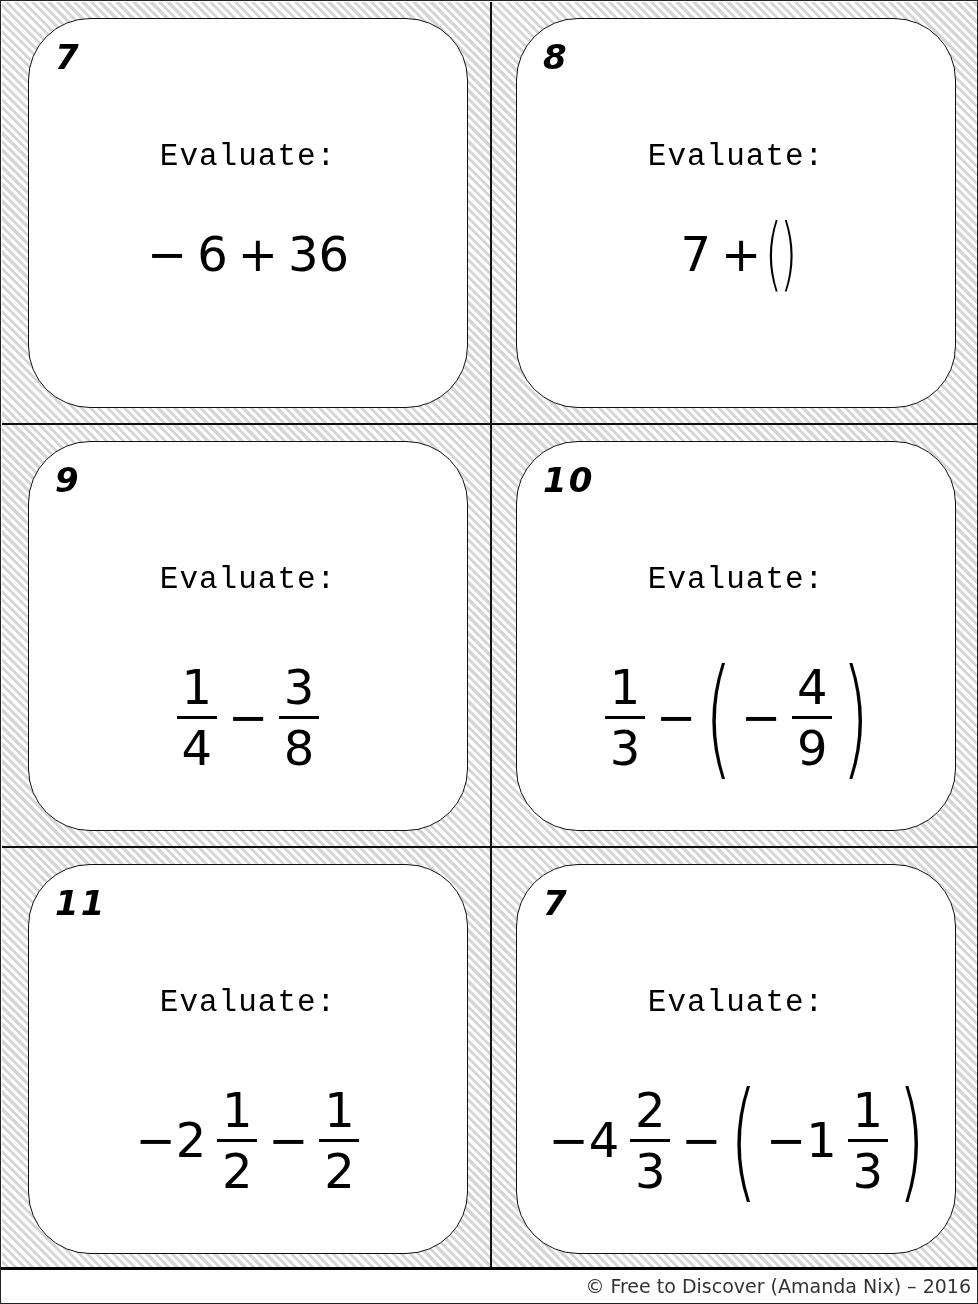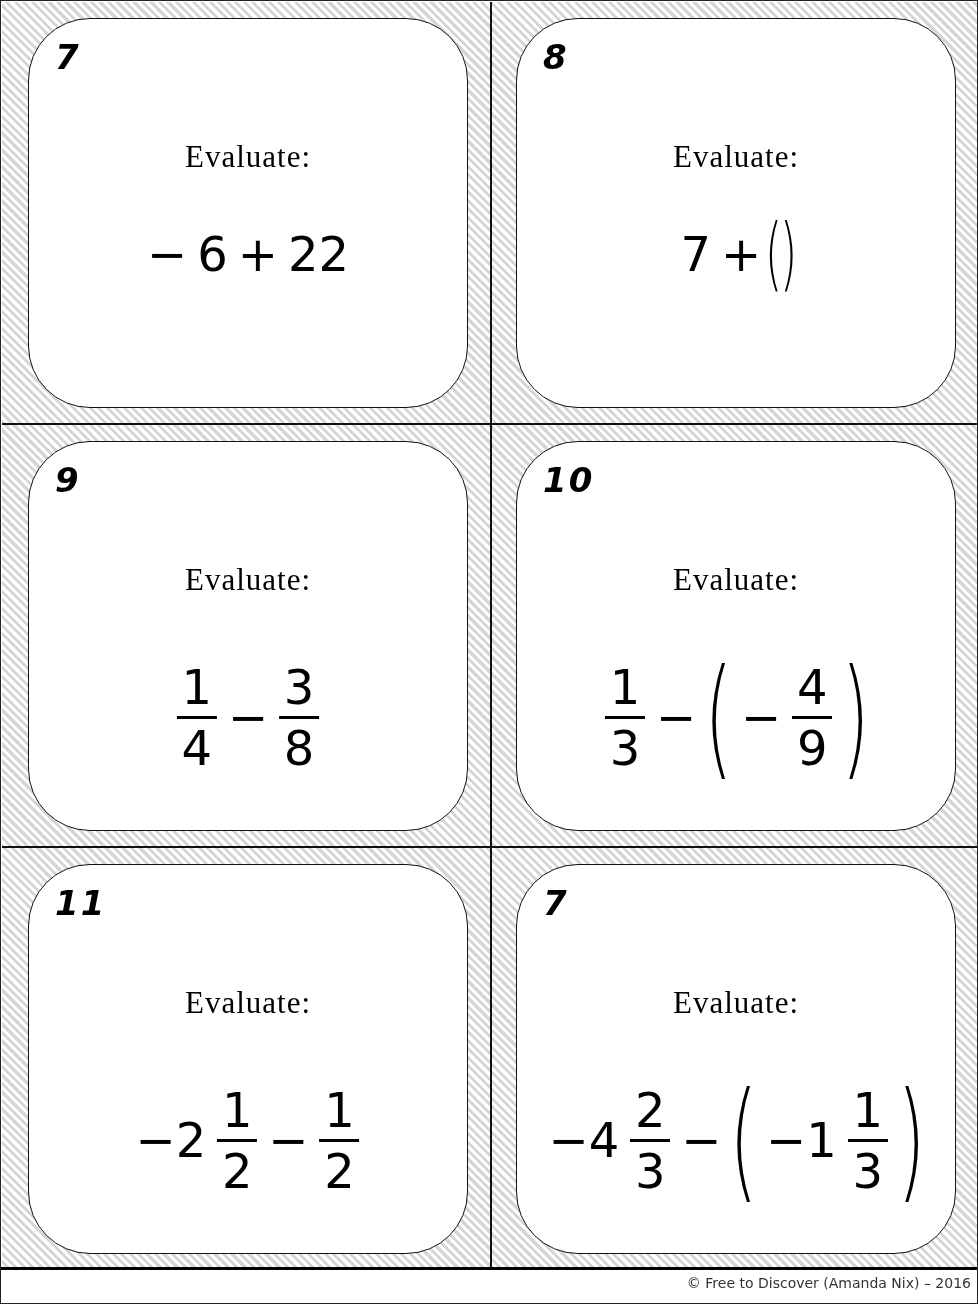--- a/index.html
+++ b/index.html
@@ -22,57 +22,57 @@
   .card {
     position: absolute; left: 26px; top: 16px; width: 438px; height: 388px;
     background: #fff; border: 1.6px solid #111; border-radius: 62px;
   }
   .num {
     position: absolute; left: 26px; top: 18px; font-weight: bold; font-size: 34px;
     font-family: "DejaVu Sans", sans-serif; font-style: italic; letter-spacing: 2px;
   }
   .label {
     position: absolute; left: 0; right: 0; top: 120px; text-align: center;
-    font-size: 31px; font-family: Liberation Serif, serif; font-weight: normal; letter-spacing: 1px;
+    font-size: 31px; font-family: Liberation Mono, monospace; font-weight: normal; letter-spacing: 1px;
   }
   .expr {
     position: absolute; left: 0; right: 0; top: 190px; height: 170px;
     display: flex; align-items: center; justify-content: center;
     font-size: 48px; font-family: "DejaVu Sans", sans-serif;
   }
   .expr.top-simple { top: 160px; height: 150px; }
   .tok { margin: 0 5px; }
   .frac { display: inline-flex; flex-direction: column; align-items: center; margin: 0 6px; }
   .frac .n, .frac .d { padding: 0 4px; line-height: 58px; }
   .frac .bar { width: 40px; height: 3px; background: #000; }
   .paren { font-size: 130px; font-weight: 200; line-height: 1; transform: scaleX(0.55); display: inline-block; margin: 0 -8px; }
   .paren.small { font-size: 80px; }
   .footer {
     position: absolute; left: 0; top: 1270px; width: 976px; height: 32px;
   }
   .footer-text {
-    position: absolute; right: 6px; top: 4px; font-size: 14px; color: #333;
+    position: absolute; right: 6px; top: 4px; font-size: 19px; color: #333;
     font-family: "DejaVu Sans", sans-serif;
   }
 </style>
 </head>
 <body>
 
 <div class="sheet">
   <div class="grid">
 
     <div class="cell" style="left:0;top:0;">
       <div class="card">
         <div class="num">7</div>
         <div class="label">Evaluate:</div>
         <div class="expr top-simple">
           <span class="tok">−</span>
           <span class="tok">6</span>
           <span class="tok">+</span>
-          <span class="tok">22</span>
+          <span class="tok">36</span>
         </div>
       </div>
     </div>
 
     <div class="cell" style="left:488px;top:0;">
       <div class="card">
         <div class="num">8</div>
         <div class="label">Evaluate:</div>
         <div class="expr top-simple">
           <span class="tok">7</span>

